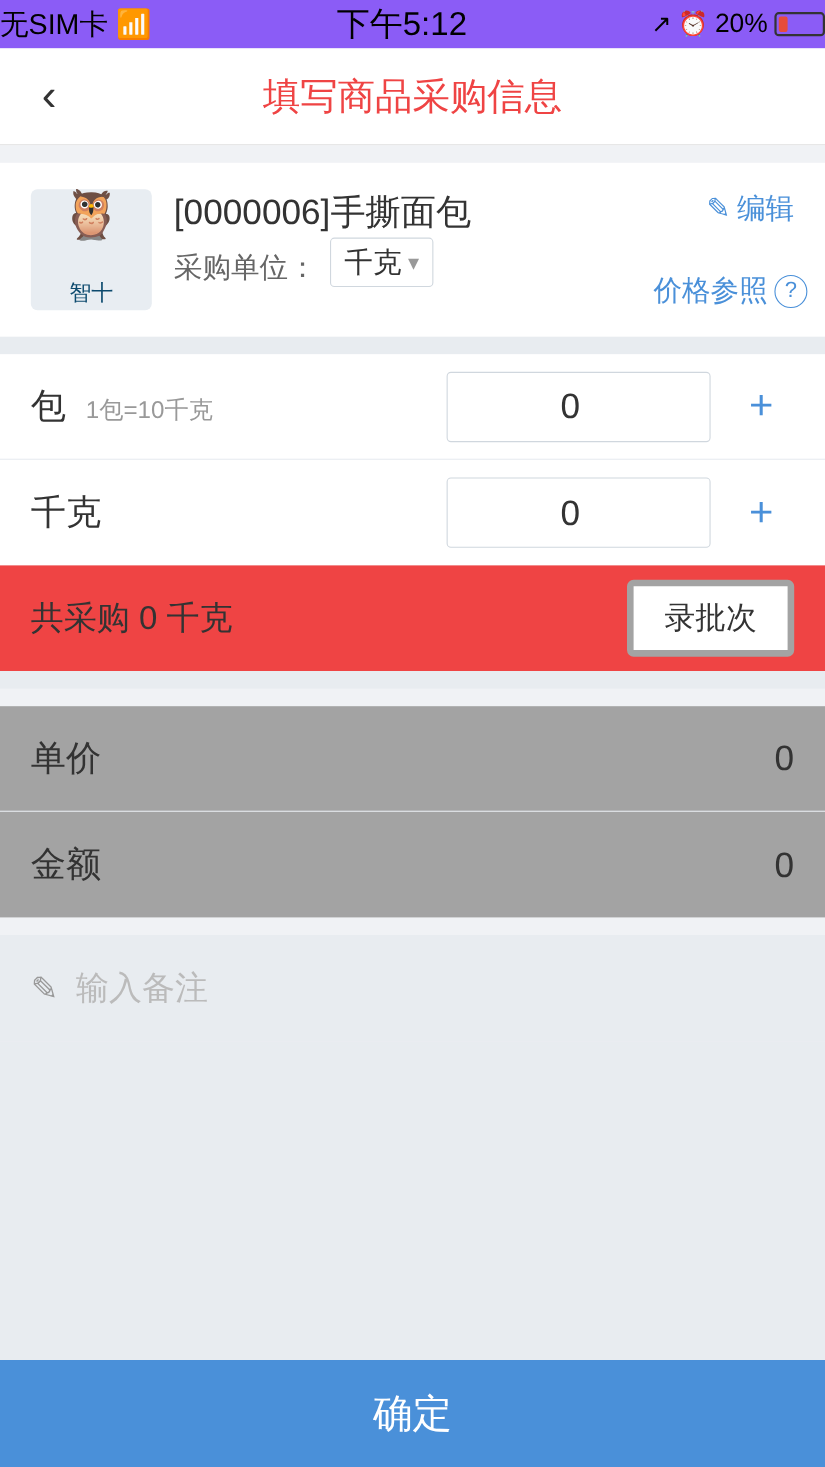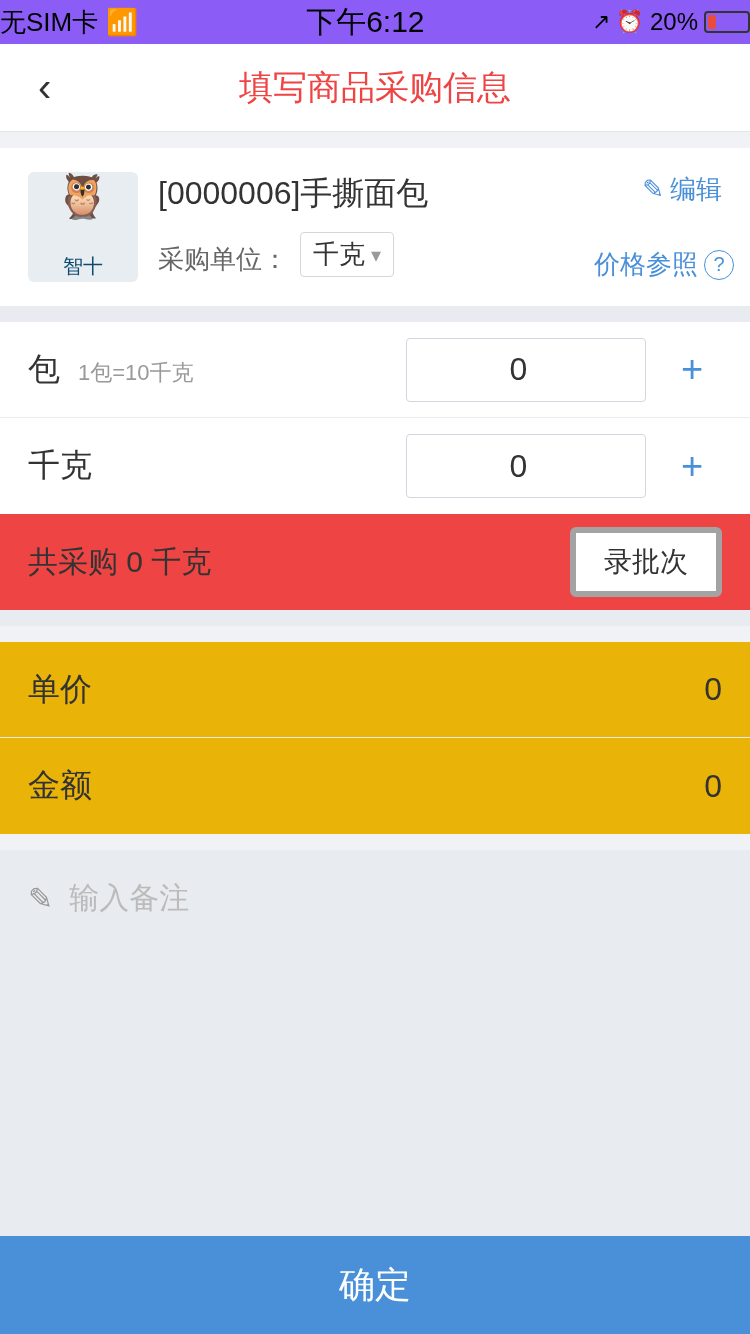--- a/index.html
+++ b/index.html
@@ -96,21 +96,20 @@
       font-size: 44px;
       line-height: 1;
     }
     .product-info {
       flex: 1;
     }
     .product-name {
       font-size: 32px;
       font-weight: 500;
       color: #333;
-      margin-bottom: 16px;
     }
     .product-unit-row {
       display: flex;
       align-items: flex-end;
       gap: 12px;
       font-size: 26px;
       color: #666;
     }
     .unit-dropdown {
       display: flex;
@@ -224,21 +223,21 @@
       border-radius: 6px;
       padding: 10px 28px;
       font-size: 28px;
       color: #333;
       background: #fff;
       cursor: pointer;
     }
 
     
     .price-section {
-      background: #eab308;
+      background: #a3a3a3;
       margin-top: 16px;
     }
     .price-row {
       display: flex;
       align-items: center;
       justify-content: space-between;
       padding: 0 28px;
       height: 96px;
       border-bottom: 1px solid #e8ecf0;
       font-size: 32px;
@@ -302,21 +301,21 @@
     }
   </style>
 </head>
 <body>
 
 <div class="status-bar">
   <div class="status-left">
     <span>无SIM卡</span>
     <span>📶</span>
   </div>
-  <div class="status-center">下午6:12</div>
+  <div class="status-center">下午5:12</div>
   <div class="status-right">
     <span style="font-size:22px;">↗</span>
     <span style="font-size:22px;">⏰</span>
     <span>20%</span>
     <div class="battery-box">
       <div class="battery-icon">
         <div class="battery-fill"></div>
       </div>
     </div>
   </div>

